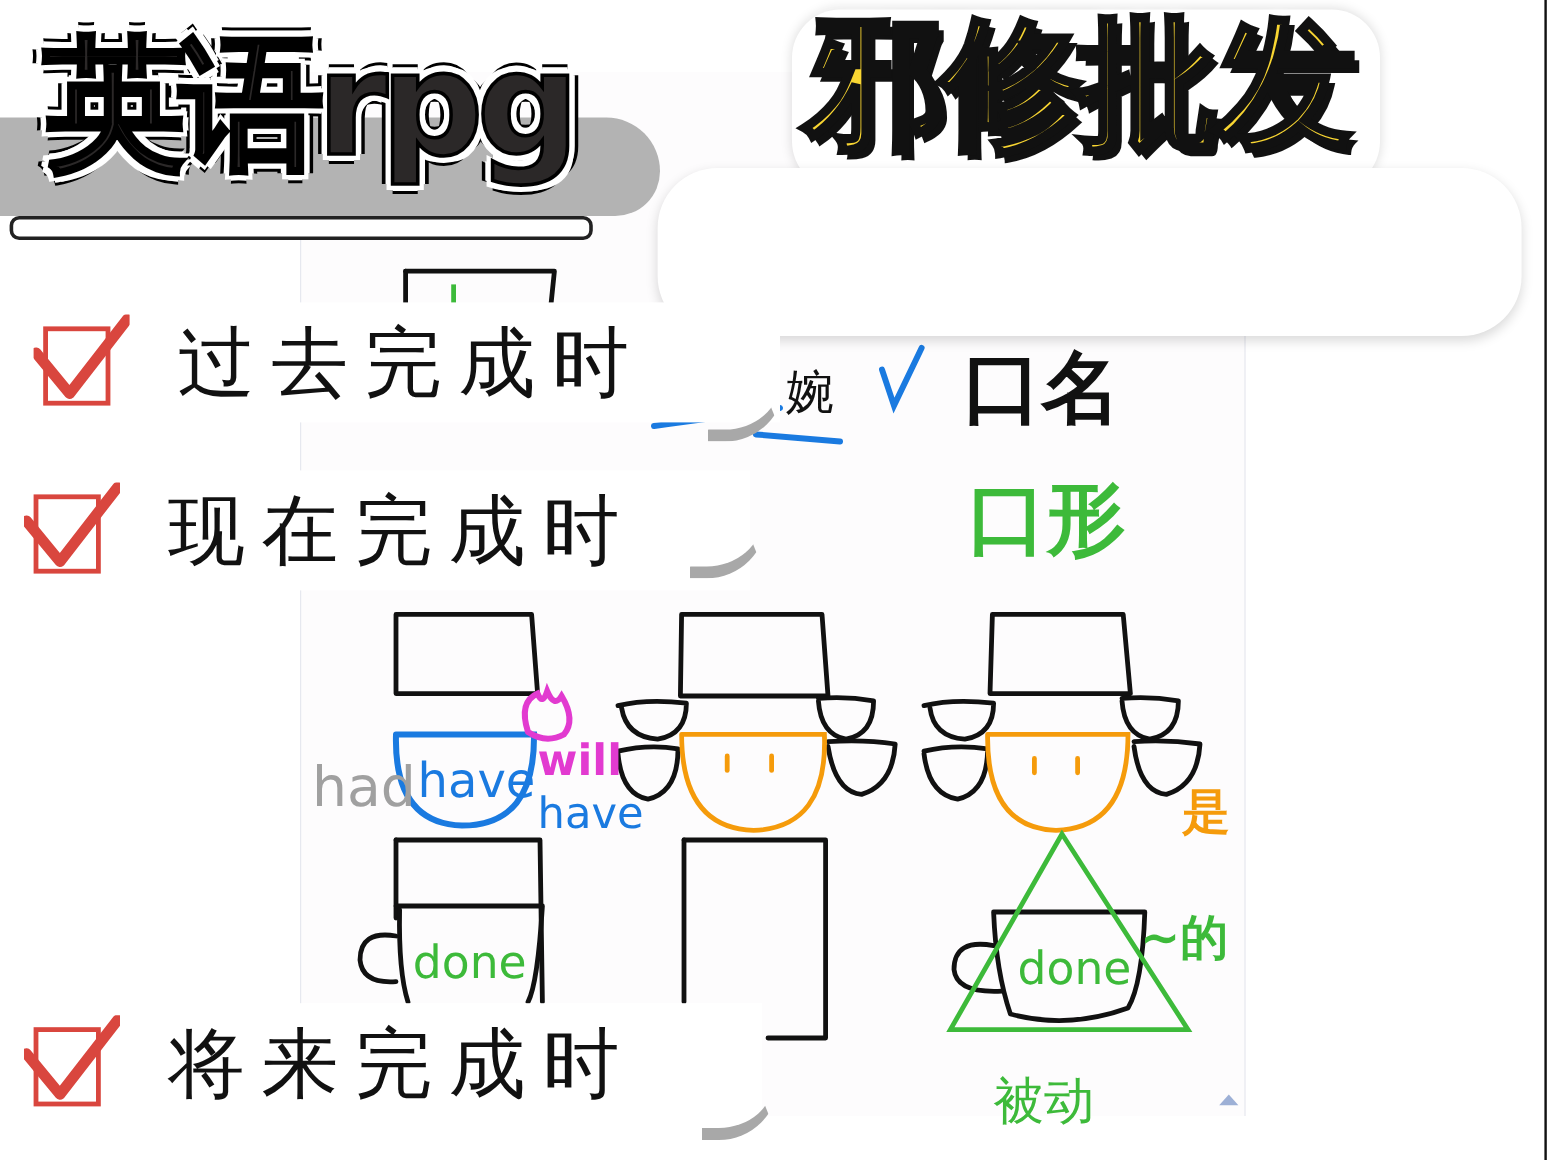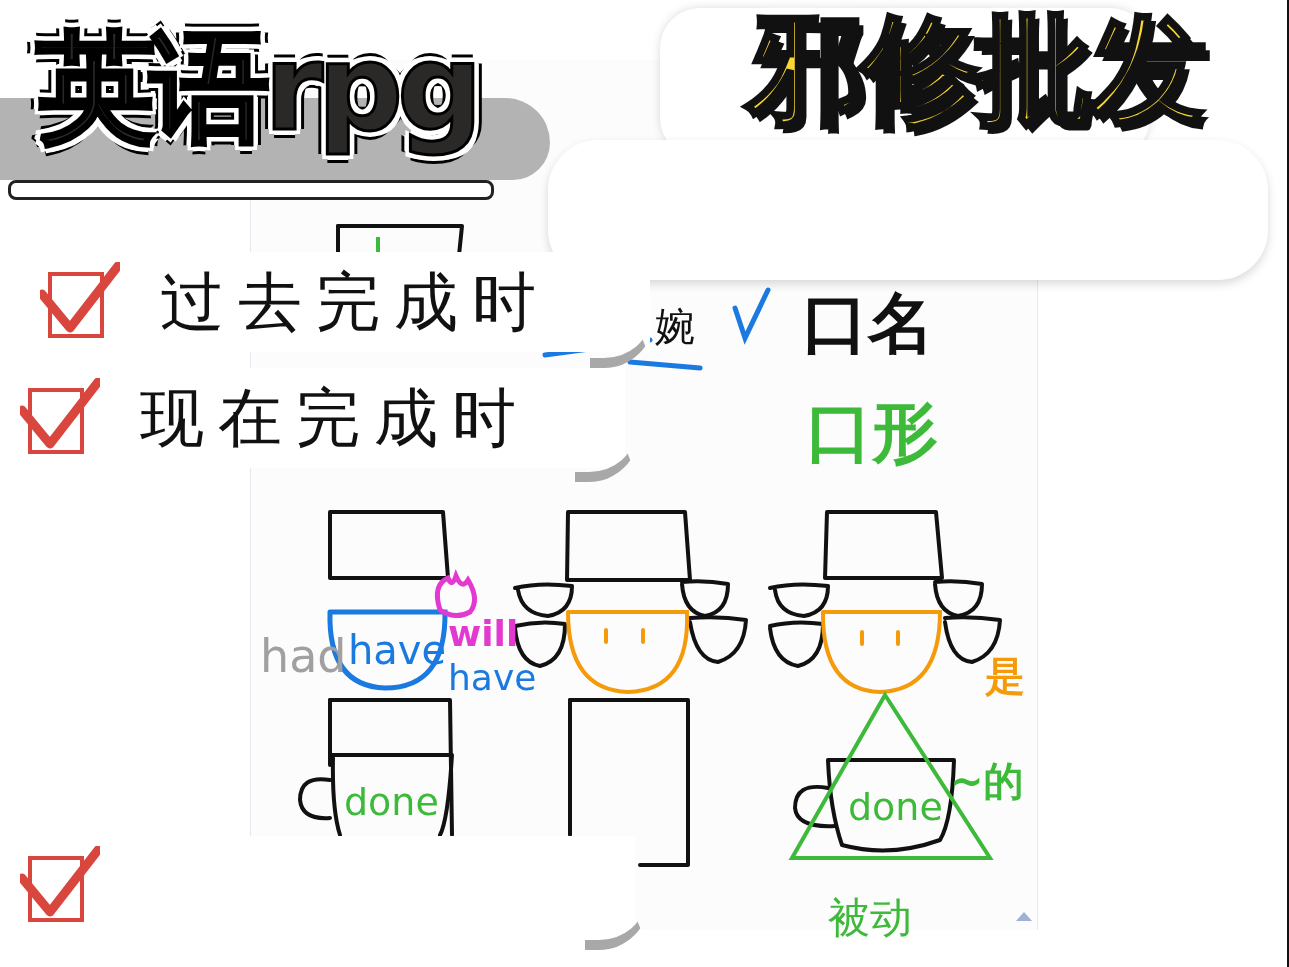--- a/index.html
+++ b/index.html
@@ -40,21 +40,21 @@
   .headline {
     position: absolute; top: 10px; left: 560px; width: 720px;
     font-family: "DejaVu Sans", sans-serif; font-weight: bold; color: #f9d632;
     line-height: 1;
   }
   .headline .line {
     display: block; font-size: 118px; letter-spacing: -4px;
     -webkit-text-stroke: 4px #111;
     text-shadow: 6px 6px 0 #111, 0 0 14px #fff, 0 0 22px #fff;
   }
-  .headline .line1 { margin-left: 110px; text-align: center; }
+  .headline .line1 { margin-left: 110px; }
   .headline .line2 { margin-top: 10px; margin-left: 0px; }
   .sticker-bg {
     position: absolute; left: 660px; top: 8px; width: 490px; height: 150px;
     background: #fff; border-radius: 40px; box-shadow: 0 0 10px rgba(0,0,0,0.15);
   }
   .sticker-bg2 {
     position: absolute; left: 548px; top: 140px; width: 720px; height: 140px;
     background: #fff; border-radius: 50px; box-shadow: 0 4px 10px rgba(0,0,0,0.15);
   }
   
@@ -156,37 +156,38 @@
 <div class="brand-blob"></div>
 <div class="brand-wave"></div>
 <div class="brand-title">英语rpg</div>
 
 <div class="sticker-bg"></div>
 <div class="sticker-bg2"></div>
 <div class="headline">
   <span class="line line1">邪修批发</span>
 </div>
 
-<div class="tense-label" style="left:0; top:252px; width:650px; padding-left:40px; box-sizing:border-box;">
+<div class="tense-label" style="left:0; top:252px; width:650px; padding-left:28px; box-sizing:border-box;">
   <svg class="check" viewBox="0 0 80 80">
     <rect x="10" y="12" width="52" height="62" fill="none" stroke="#d9463e" stroke-width="4"></rect>
     <path d="M2 32 L30 66 L78 4" fill="none" stroke="#d9463e" stroke-width="9" stroke-linecap="round" stroke-linejoin="round"></path>
   </svg>
   <span class="text">过去完成时</span>
 </div>
 <div class="curl" style="left:590px; top:318px;"></div>
 
-<div class="tense-label" style="left:0; top:368px; width:625px; padding-left:20px; box-sizing:border-box;">
+<div class="tense-label" style="left:0; top:392px; width:625px; padding-left:20px; box-sizing:border-box;">
   <svg class="check" viewBox="0 0 80 80">
     <rect x="10" y="12" width="52" height="62" fill="none" stroke="#d9463e" stroke-width="4"></rect>
     <path d="M2 32 L30 66 L78 4" fill="none" stroke="#d9463e" stroke-width="9" stroke-linecap="round" stroke-linejoin="round"></path>
   </svg>
   <span class="text">现在完成时</span>
 </div>
 <div class="curl" style="left:575px; top:432px;"></div>
 
 <div class="tense-label" style="left:0; top:836px; width:635px; padding-left:20px; box-sizing:border-box;">
   <svg class="check" viewBox="0 0 80 80">
     <rect x="10" y="12" width="52" height="62" fill="none" stroke="#d9463e" stroke-width="4"></rect>
     <path d="M2 32 L30 66 L78 4" fill="none" stroke="#d9463e" stroke-width="9" stroke-linecap="round" stroke-linejoin="round"></path>
   </svg>
+  <span class="text">将来完成时</span>
 </div>
 <div class="curl" style="left:585px; top:900px;"></div>
 
 </body></html>

